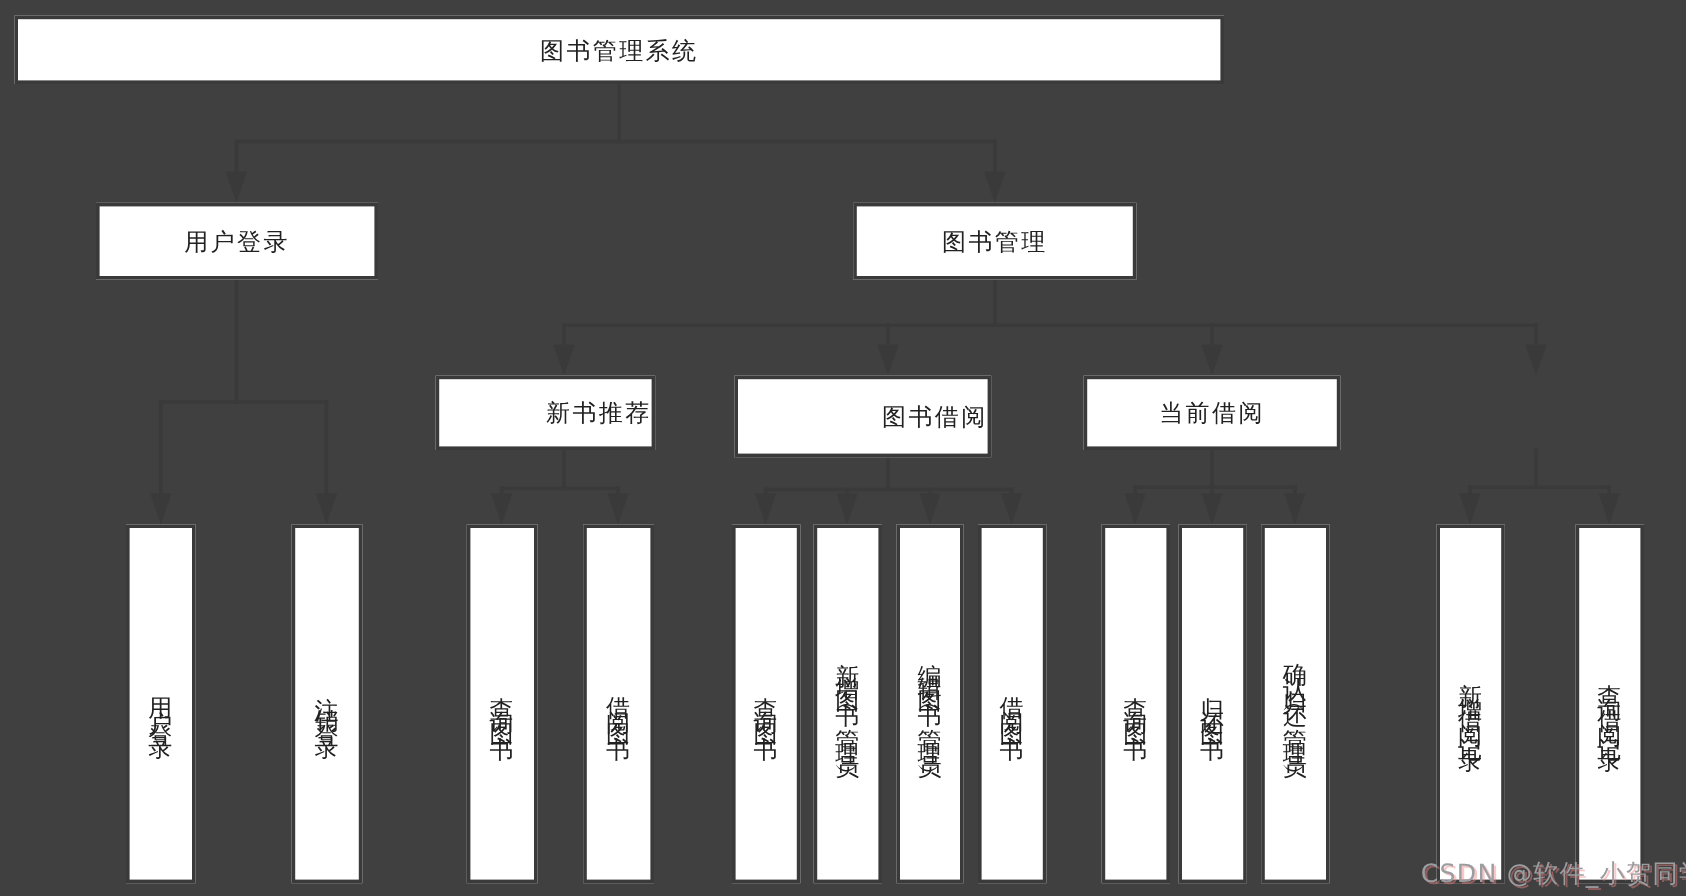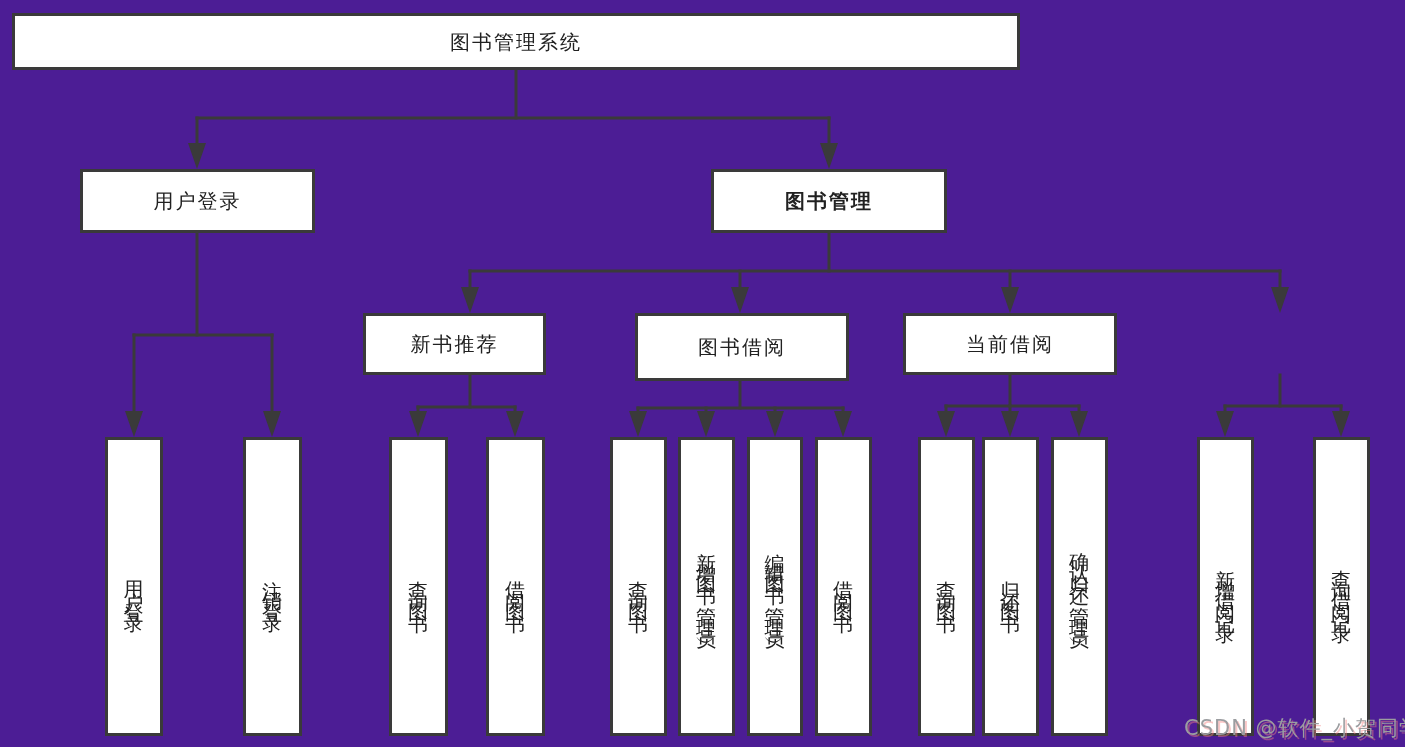--- a/index.html
+++ b/index.html
@@ -1,19 +1,19 @@
 <!DOCTYPE html>
 <html><head>
 <meta charset="utf-8">
 <style>
   html,body{margin:0;padding:0;background:#ffffff;}
   #canvas{
     position:relative;
     width:1405px;height:747px;
-    background:#4c1d95;
+    background:#404040;
     font-family:"DejaVu Sans","Liberation Sans",sans-serif;
     overflow:hidden;
   }
   #connectors{position:absolute;left:0;top:0;width:1405px;height:747px;}
   .node{
     position:absolute;
     background:#ffffff;
     border:3px solid #3a3a3a;
     box-sizing:border-box;
     display:flex;
@@ -100,27 +100,27 @@
       <line x1="1341" y1="406" x2="1341" y2="419" stroke="#3a3a3a" stroke-width="3" stroke-linecap="square"></line>
       <polygon points="1332,411 1350,411 1341,437" fill="#3a3a3a"></polygon>
     </svg>
 
   <div class="node h" style="left: 12px; top: 13px; width: 1008px; height: 57px;">
       <span class="lbl">图书管理系统</span>
     </div>
     <div class="node h" style="left: 80px; top: 169px; width: 235px; height: 64px;">
       <span class="lbl">用户登录</span>
     </div>
-    <div class="node h" style="left: 711px; top: 169px; width: 236px; height: 64px; font-weight: bold;">
+    <div class="node h" style="left: 711px; top: 169px; width: 236px; height: 64px;">
       <span class="lbl">图书管理</span>
     </div>
-    <div class="node h" style="left: 363px; top: 313px; width: 183px; height: 62px;">
+    <div class="node h" style="left: 363px; top: 313px; width: 183px; height: 62px; justify-content: flex-end;">
       <span class="lbl">新书推荐</span>
     </div>
-    <div class="node h" style="left: 635px; top: 313px; width: 214px; height: 68px;">
+    <div class="node h" style="left: 612px; top: 313px; width: 214px; height: 68px; justify-content: flex-end;">
       <span class="lbl">图书借阅</span>
     </div>
     <div class="node h" style="left: 903px; top: 313px; width: 214px; height: 62px; align-items: center;">
       <span class="lbl">当前借阅</span>
     </div>
     <div class="node v" style="left: 105px; top: 437px; width: 58px; height: 299px;">
       <span class="lbl">用户登录</span>
     </div>
     <div class="node v" style="left: 243px; top: 437px; width: 59px; height: 299px;">
       <span class="lbl">注销登录</span>

